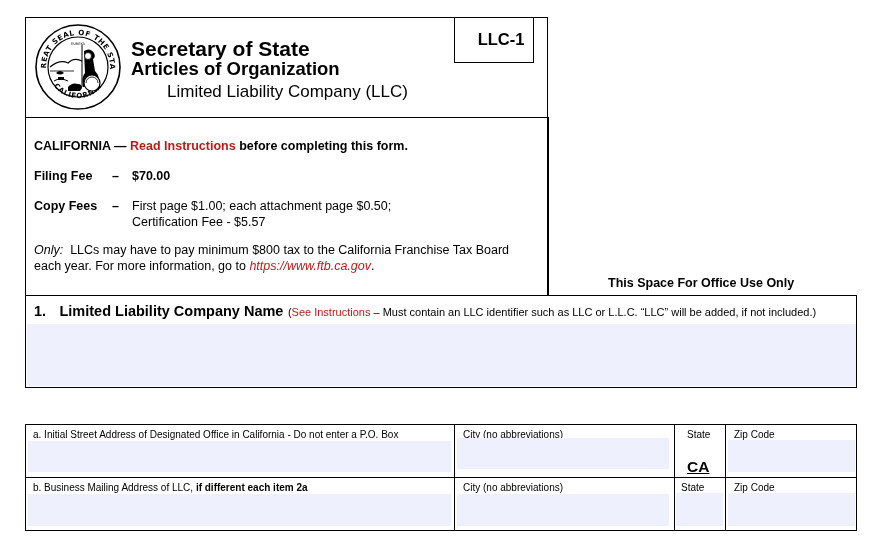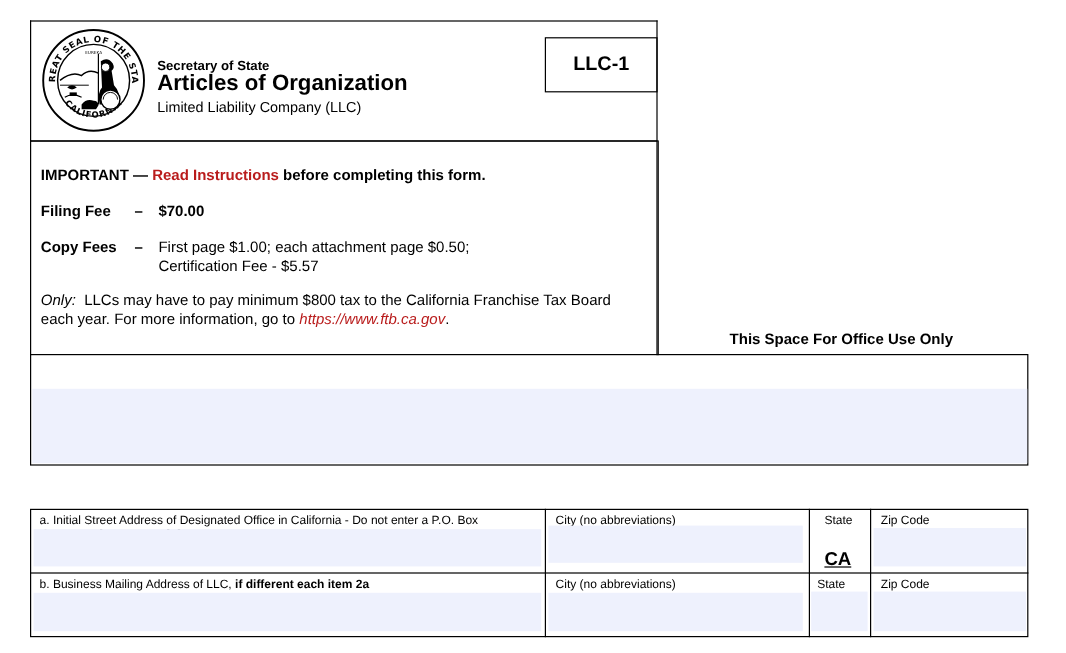--- a/index.html
+++ b/index.html
@@ -7,26 +7,26 @@
     body { position: relative; font-family: "Liberation Sans", sans-serif; color: #000; }
     .abs { position: absolute; }
     .line { position: absolute; background: #000; }
     .field { position: absolute; background: #eef1fd; }
     .blue { color: #b91c1c; }
     .bold { font-weight: bold; }
 
     
     #header-box { left: 25px; top: 17px; width: 523px; height: 101px; border: 1px solid #000; border-right: none; }
     #info-box { left: 25px; top: 117px; width: 524px; height: 179px; border-left: 1px solid #000; border-right: 1px solid #000; }
-    #llc-box { left: 454px; top: 31px; width: 94px; height: 46px; border: 1px solid #000; }
+    #llc-box { left: 454px; top: 17px; width: 80px; height: 46px; border: 1px solid #000; }
     #right-vert { left: 547px; top: 17px; width: 1px; height: 279px; }
 
-    .h1 { font-size: 11px; font-weight: bold; margin-top: 12px; }
+    .h1 { font-size: 21px; font-weight: bold; }
     .h2 { font-size: 18.5px; font-weight: bold; }
-    .h3 { font-size: 12px; }
+    .h3 { font-size: 17px; margin-left: 36px; }
 
     .txt13 { font-size: 12.5px; }
     .small { font-size: 10px; }
     .label11 { font-size: 14.5px; font-weight: bold; }
 
     #sec1-box { left: 25px; top: 295px; width: 832px; height: 93px; border: 1px solid #000; }
     #addr-table { left: 25px; top: 424px; width: 832px; height: 107px; border: 1px solid #000; }
   </style>
 </head>
 <body>
@@ -71,21 +71,21 @@
 <div class="abs h3" style="left:131px; top:82px;">Limited Liability Company (LLC)</div>
 
 <div id="llc-box" class="abs">
   <div class="abs" style="left:0; width:92px; top:12px; text-align:center; font-size:16.5px; font-weight:bold;">LLC-1</div>
 </div>
 
 <div id="info-box" class="abs"></div>
 <div class="line" style="left:25px; top:117px; width:523px; height:1px;"></div>
 
 <div class="abs txt13" style="left:34px; top:139px;">
-  <span class="bold">IMPORTANT —</span>
+  <span class="bold">CALIFORNIA —</span>
   <span class="bold blue" style="cursor:pointer;">Read Instructions</span>
   <span class="bold">before completing this form.</span>
 </div>
 
 <div class="abs txt13 bold" style="left:34px; top:169px;">Filing Fee</div>
 <div class="abs txt13 bold" style="left:112px; top:169px;">–</div>
 <div class="abs txt13 bold" style="left:132px; top:169px;">$70.00</div>
 
 <div class="abs txt13 bold" style="left:34px; top:199px;">Copy Fees</div>
 <div class="abs txt13 bold" style="left:112px; top:199px;">–</div>
@@ -97,20 +97,25 @@
   <span>LLCs may have to pay minimum $800 tax to the California Franchise Tax Board</span>
 </div>
 <div class="abs txt13" style="left:34px; top:259px; white-space:nowrap;">
   <span>each year.  For more information, go to</span>
   <i class="blue" style="cursor:pointer;">https://www.ftb.ca.gov</i><span>.</span>
 </div>
 
 <div class="abs bold" style="left:608px; top:276px; font-size:12.5px;">This Space For Office Use Only</div>
 
 <div id="sec1-box" class="abs">
+  <div class="abs" style="left:8px; top:6px; white-space:nowrap;">
+    <span class="label11">1.</span>&nbsp;&nbsp;
+    <span class="label11">Limited Liability Company Name</span>
+    <span class="small" style="font-size:11px;">(</span><span class="blue" style="font-size:11px; cursor:pointer;">See Instructions</span><span style="font-size:11px;"> – Must contain an LLC identifier such as LLC or L.L.C.  “LLC” will be added, if not included.)</span>
+  </div>
   <input class="field" style="left: 1px; top: 28px; width: 829px; height: 62px; border: none; outline: none; font-size: 14px; padding: 4px;" value="">
 </div>
 
 <div class="abs" style="left:34px; top:399px; white-space:nowrap;margin-top:40px;">
   <span class="label11">2.</span>&nbsp;
   <span class="label11">Business Addresses</span>
 </div>
 
 <div id="addr-table" class="abs"></div>
 

